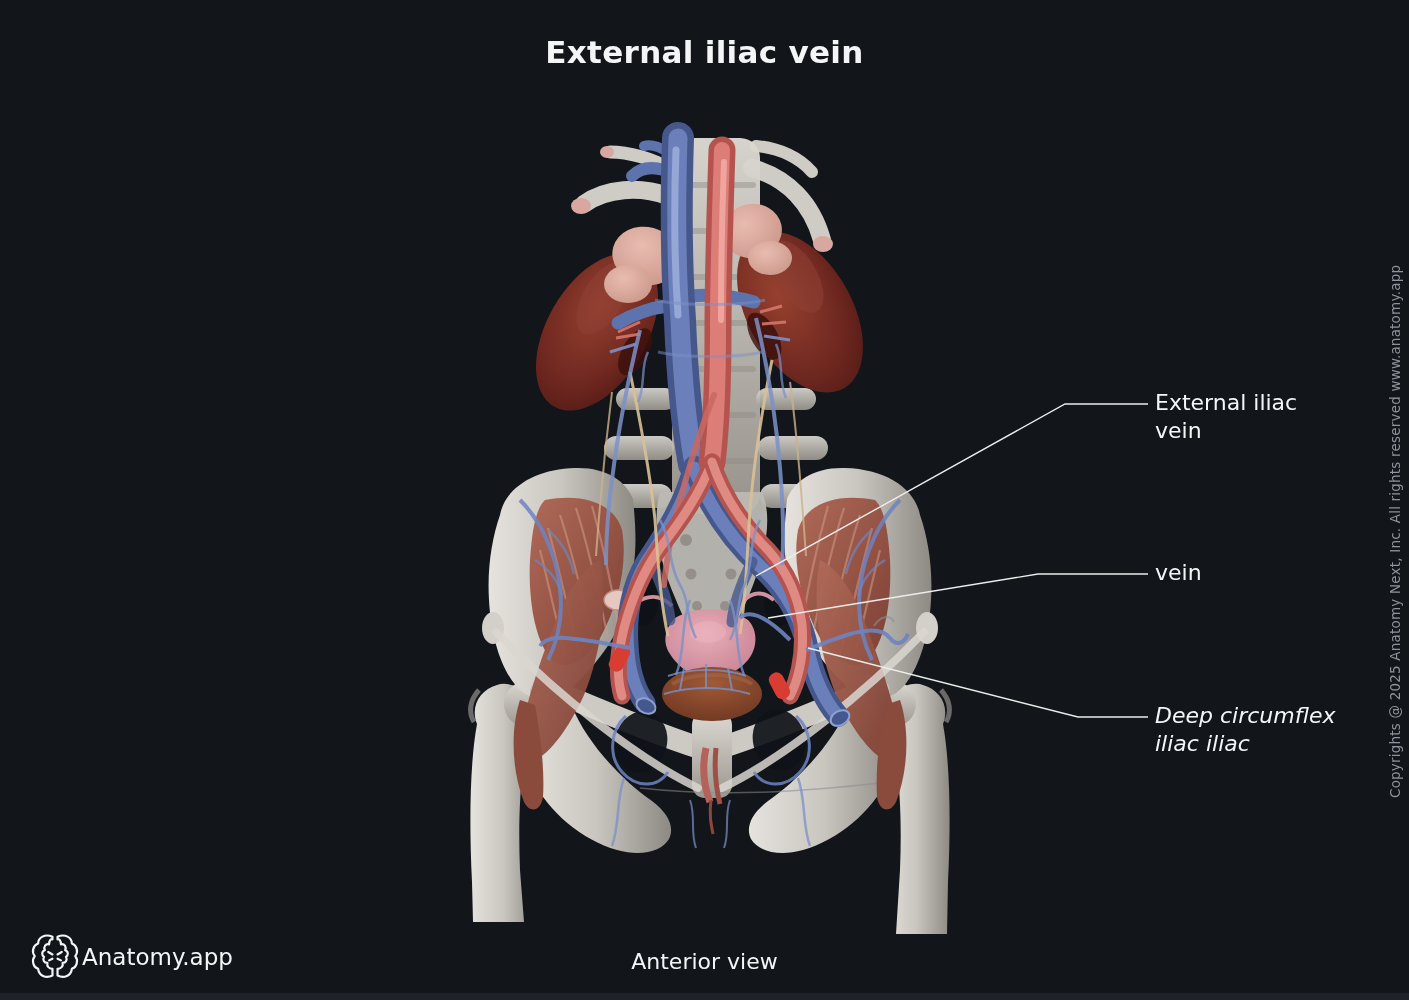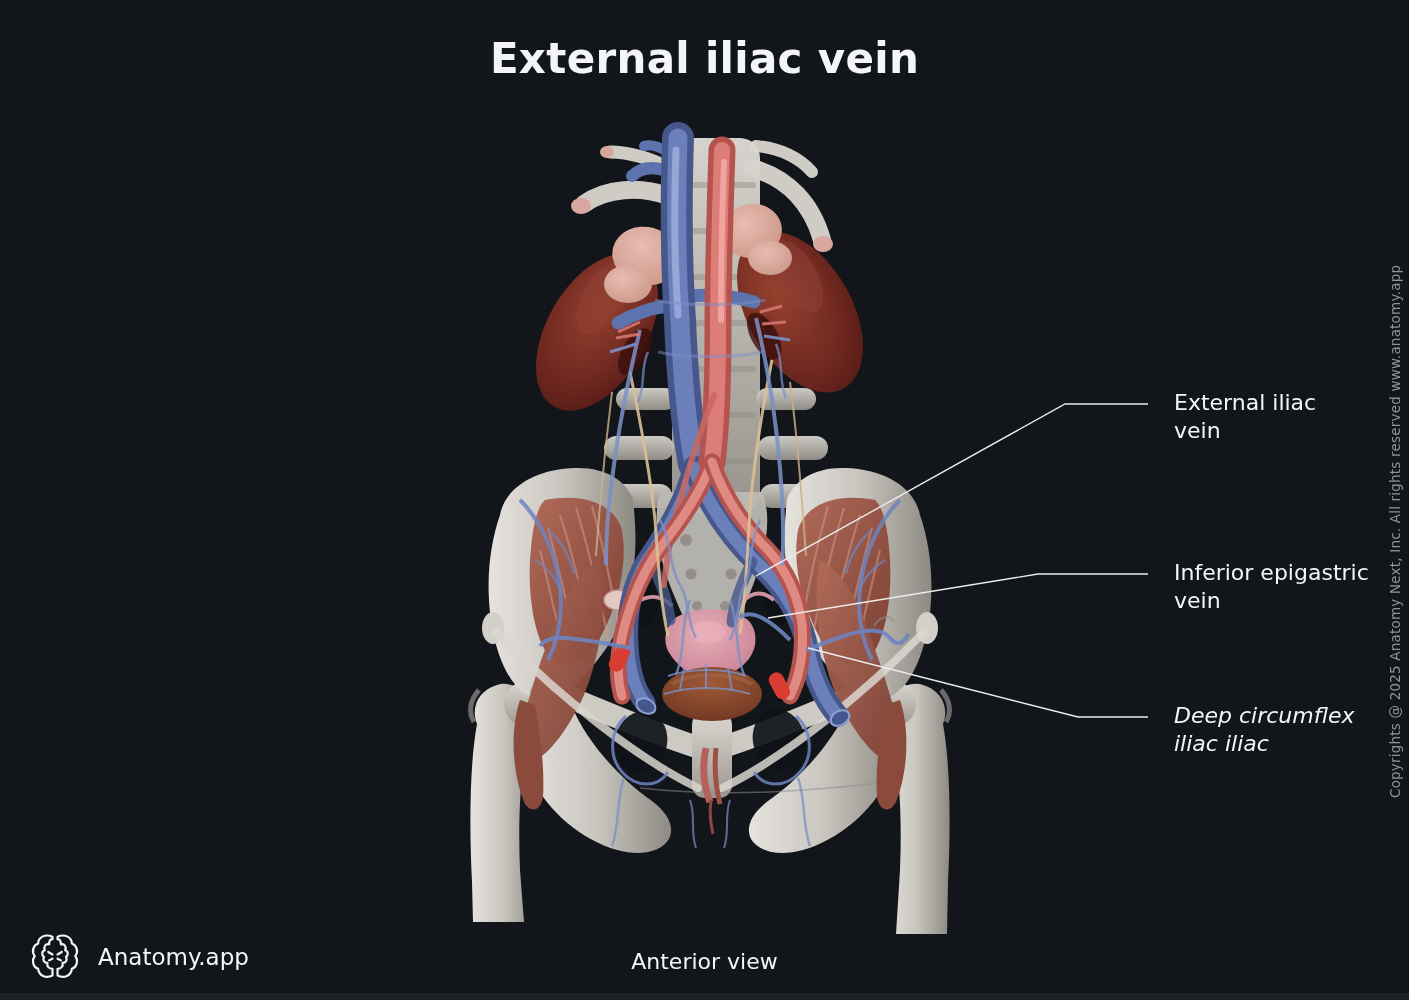--- a/index.html
+++ b/index.html
@@ -8,38 +8,38 @@
   *{margin:0;padding:0;box-sizing:border-box;}
   html,body{background:#000;}
   .stage{
     position:relative;width:1409px;height:1000px;overflow:hidden;
     background:var(--background);
     font-family:"DejaVu Sans","Liberation Sans",sans-serif;
     color:var(--text-primary);
   }
   .title{
     position:absolute;top:34px;left:0;right:0;text-align:center;
-    font-size:42px;font-weight:700;letter-spacing:.3px;color:var(--text-primary);
+    font-size:31px;font-weight:700;letter-spacing:.3px;color:var(--text-primary);
   }
   svg.figure{position:absolute;left:0;top:0;}
   .annotation{
     position:absolute;left:1155px;width:222px;
-    font-size:22px;line-height:28px;font-weight:500;color:var(--text-primary);margin-left:19px;
+    font-size:22px;line-height:28px;font-weight:500;color:var(--text-primary);
   }
   .annotation .ln{display:block;}
   .anno-1{top:389px;}
   .anno-2{top:559px;}
   .anno-3{top:702px;font-style:italic;}
   .copyright{
     position:absolute;right:6px;top:238px;height:560px;
     writing-mode:vertical-rl;transform:rotate(180deg);
     font-size:13.5px;letter-spacing:.2px;color:var(--text-muted);white-space:nowrap;
   }
   .brand{
-    position:absolute;left:28px;top:930px;display:flex;align-items:center;gap:16px;
+    position:absolute;left:28px;top:930px;display:flex;align-items:center;
   }
   .brand .logo{width:54px;height:54px;}
   .brand .brand-name{font-size:23px;font-weight:400;color:var(--text-primary);}
   .view-label{
     position:absolute;left:0;right:0;bottom:26px;text-align:center;
     font-size:22px;font-weight:500;color:var(--text-primary);
   }
   .bottom-strip{position:absolute;left:0;right:0;bottom:0;height:7px;background:#1e2127;}
 </style>
 </head>
@@ -282,21 +282,20 @@
     </g>
   </svg>
 
   <div class="title">External iliac vein</div>
 
   <div class="annotation anno-1">
     <span class="ln">External iliac</span>
     <span class="ln">vein</span>
   </div>
   <div class="annotation anno-2">
-    <span class="ln">Inferior epigastric</span>
     <span class="ln">vein</span>
   </div>
   <div class="annotation anno-3">
     <span class="ln">Deep circumflex</span>
     <span class="ln">iliac iliac</span>
   </div>
 
   <div class="copyright">Copyrights @ 2025 Anatomy Next, Inc. All rights reserved www.anatomy.app</div>
 
   <div class="brand">

